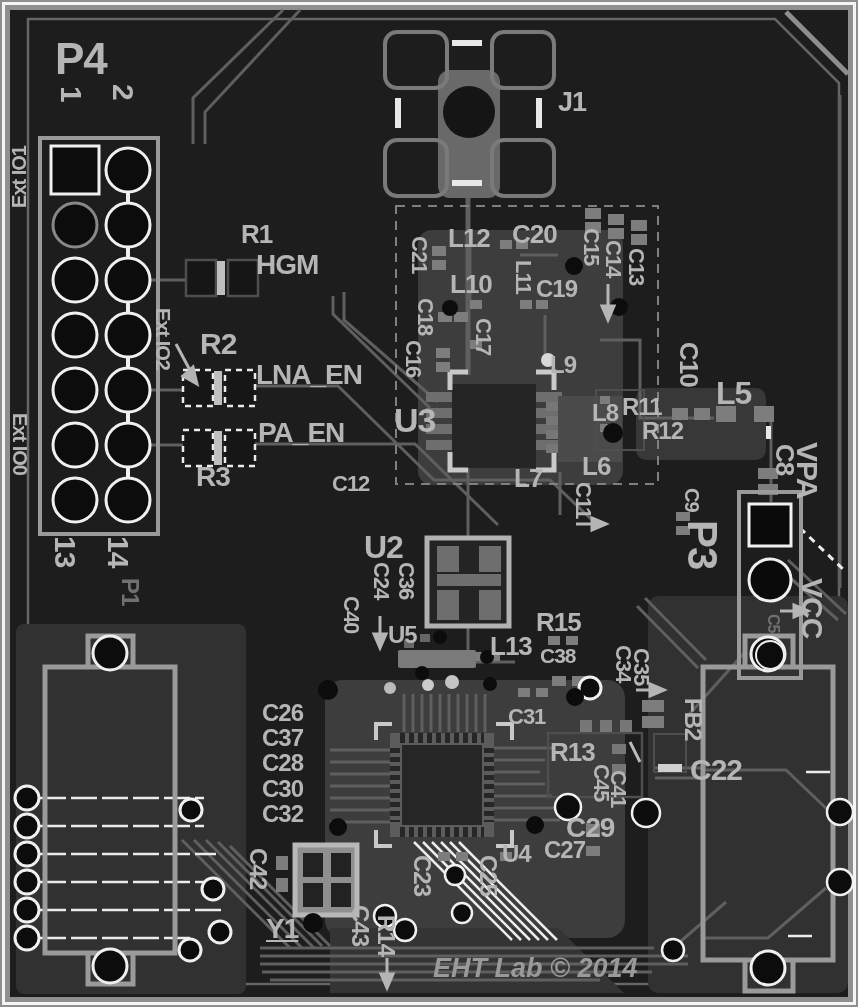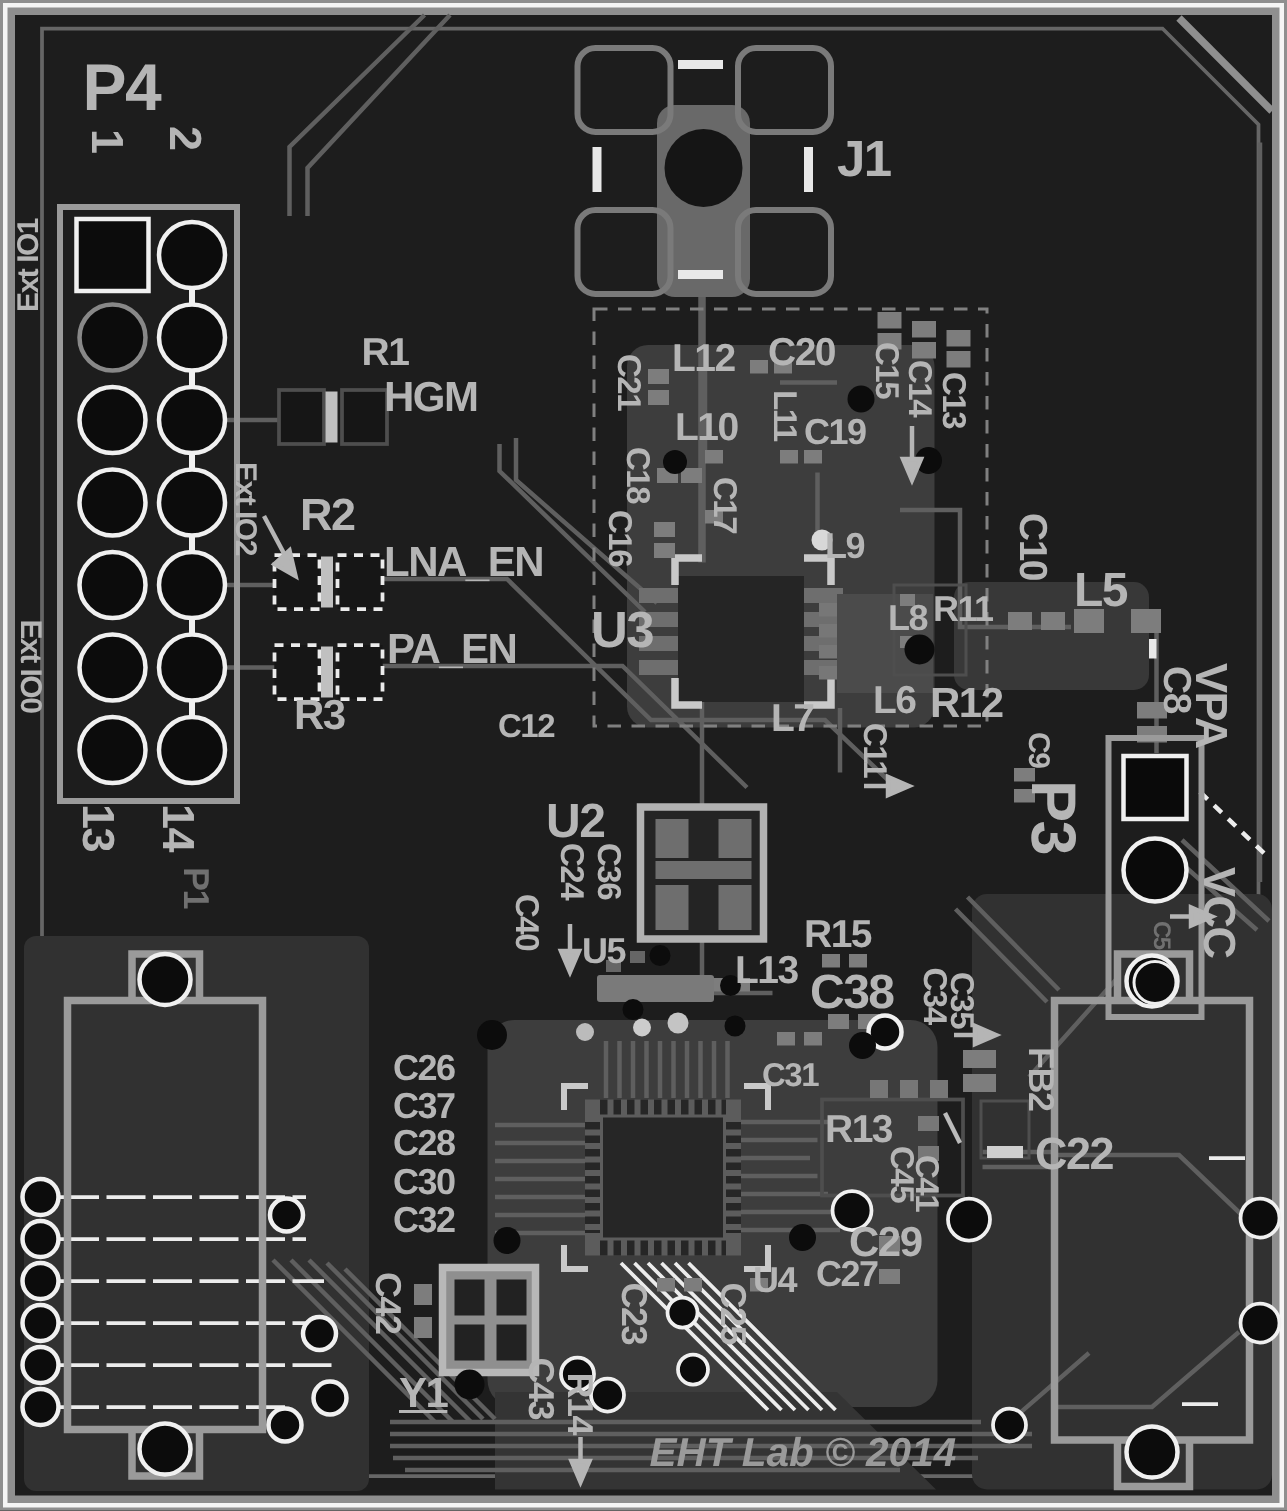--- a/index.html
+++ b/index.html
@@ -321,58 +321,58 @@
     <div class="lab v" style="left: 153px; top: 308px; font-size: 20px;">Ext IO2</div>
     <div class="lab v" style="left: 50px; top: 536px; font-size: 30px;">13</div>
     <div class="lab v" style="left: 103px; top: 536px; font-size: 30px;">14</div>
     <div class="lab v dim" style="left: 118px; top: 578px; font-size: 24px;">P1</div>
     <div class="lab" style="left: 197px; top: 222px; font-size: 26px; margin-left: 44px;">R1</div>
     <div class="lab" style="left: 256px; top: 252px; font-size: 28px;">HGM</div>
     <div class="lab" style="left: 200px; top: 330px; font-size: 30px;">R2</div>
     <div class="lab" style="left: 256px; top: 362px; font-size: 28px;">LNA_EN</div>
     <div class="lab" style="left: 196px; top: 464px; font-size: 28px; text-align: right;">R3</div>
     <div class="lab" style="left: 258px; top: 420px; font-size: 28px;">PA_EN</div>
-    <div class="lab" style="left: 558px; top: 90px; font-size: 34px;">J1</div>
+    <div class="lab" style="left: 558px; top: 90px; font-size: 27px;">J1</div>
     <div class="lab v" style="left: 408px; top: 236px; font-size: 22px;">C21</div>
     <div class="lab" style="left: 448px; top: 226px; font-size: 26px;">L12</div>
     <div class="lab" style="left: 512px; top: 222px; font-size: 26px;">C20</div>
     <div class="lab v" style="left: 580px; top: 228px; font-size: 22px;">C15</div>
     <div class="lab v" style="left: 602px; top: 240px; font-size: 22px;">C14</div>
     <div class="lab v" style="left: 625px; top: 248px; font-size: 22px;">C13</div>
     <div class="lab" style="left: 450px; top: 272px; font-size: 26px;">L10</div>
     <div class="lab v" style="left: 512px; top: 260px; font-size: 22px;">L11</div>
     <div class="lab" style="left: 536px; top: 278px; font-size: 24px;">C19</div>
     <div class="lab v" style="left: 414px; top: 298px; font-size: 22px;">C18</div>
     <div class="lab v" style="left: 472px; top: 318px; font-size: 22px;">C17</div>
     <div class="lab v" style="left: 402px; top: 340px; font-size: 22px;">C16</div>
     <div class="lab" style="left: 550px; top: 354px; font-size: 24px;">L9</div>
     <div class="lab" style="left: 592px; top: 354px; font-size: 24px; margin-top: 48px;">L8</div>
     <div class="lab" style="left: 394px; top: 404px; font-size: 34px;">U3</div>
     <div class="lab" style="left: 622px; top: 396px; font-size: 24px;">R11</div>
-    <div class="lab" style="left: 620px; top: 420px; font-size: 28px; margin-top: 36px;">R12</div>
+    <div class="lab" style="left: 642px; top: 420px; font-size: 24px;">R12</div>
     <div class="lab v" style="left: 676px; top: 342px; font-size: 26px;">C10</div>
     <div class="lab" style="left: 716px; top: 378px; font-size: 32px;">L5</div>
     <div class="lab" style="left: 332px; top: 474px; font-size: 22px;">C12</div>
     <div class="lab" style="left: 514px; top: 466px; font-size: 26px;">L7</div>
     <div class="lab" style="left: 582px; top: 454px; font-size: 26px;">L6</div>
     <div class="lab v" style="left: 572px; top: 482px; font-size: 22px;">C11</div>
     <div class="lab v" style="left: 682px; top: 488px; font-size: 20px;">C9</div>
     <div class="lab v" style="left: 772px; top: 444px; font-size: 26px;">C8</div>
     <div class="lab v" style="left: 792px; top: 442px; font-size: 30px;">VPA</div>
     <div class="lab v" style="left: 797px; top: 578px; font-size: 30px;">VCC</div>
     <div class="lab v dim" style="left: 766px; top: 614px; font-size: 16px;">C5</div>
     <div class="lab v" style="left: 682px; top: 520px; font-size: 42px;">P3</div>
     <div class="lab" style="left: 364px; top: 532px; font-size: 32px;">U2</div>
     <div class="lab v" style="left: 395px; top: 562px; font-size: 22px;">C36</div>
     <div class="lab v" style="left: 370px; top: 562px; font-size: 22px;">C24</div>
     <div class="lab v" style="left: 340px; top: 596px; font-size: 22px;">C40</div>
     <div class="lab" style="left: 388px; top: 624px; font-size: 24px;">U5</div>
     <div class="lab" style="left: 490px; top: 634px; font-size: 26px;">L13</div>
     <div class="lab" style="left: 536px; top: 610px; font-size: 26px;">R15</div>
-    <div class="lab" style="left: 540px; top: 646px; font-size: 32px; text-align: center;">C38</div>
+    <div class="lab" style="left: 540px; top: 646px; font-size: 21px; text-align: center;">C38</div>
     <div class="lab v" style="left: 612px; top: 645px; font-size: 22px;">C34</div>
     <div class="lab v" style="left: 630px; top: 648px; font-size: 22px;">C35</div>
     <div class="lab" style="left: 508px; top: 707px; font-size: 22px;">C31</div>
     <div class="lab" style="left: 262px; top: 702px; font-size: 24px;">C26</div>
     <div class="lab" style="left: 262px; top: 727px; font-size: 24px;">C37</div>
     <div class="lab" style="left: 262px; top: 752px; font-size: 24px;">C28</div>
     <div class="lab" style="left: 262px; top: 778px; font-size: 24px;">C30</div>
     <div class="lab" style="left: 262px; top: 803px; font-size: 24px;">C32</div>
     <div class="lab" style="left: 550px; top: 740px; font-size: 26px;">R13</div>
     <div class="lab v" style="left: 590px; top: 764px; font-size: 22px;">C45</div>

